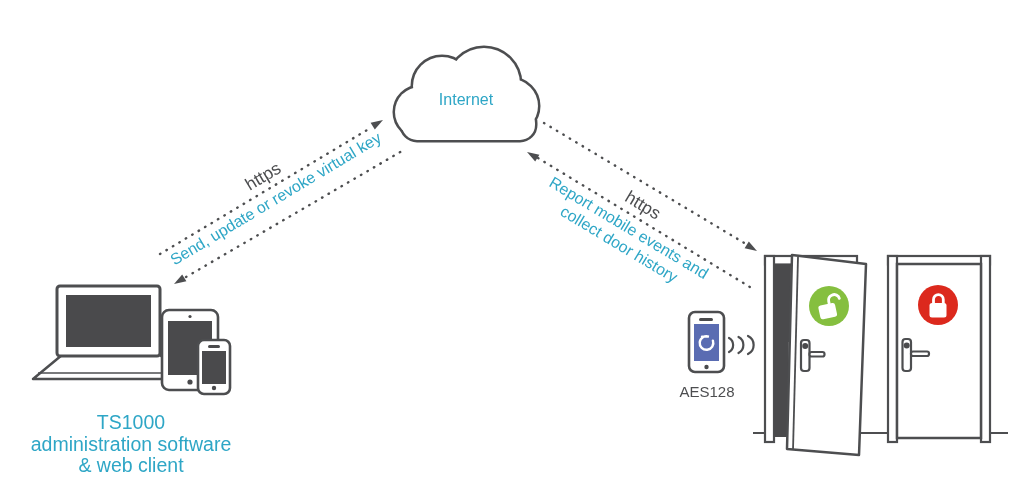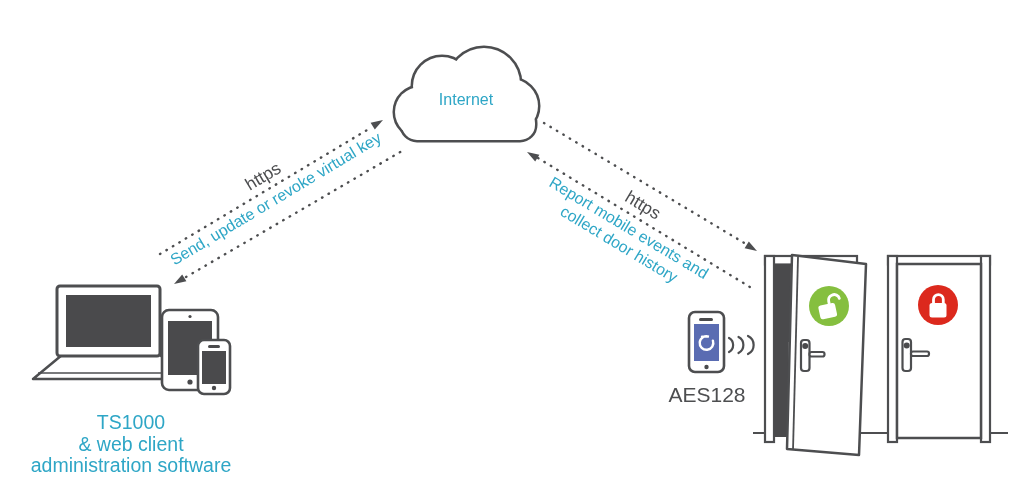--- a/index.html
+++ b/index.html
@@ -21,21 +21,21 @@
   }
   .label.gray { color: #4d4e50; }
   .rot-left  { transform: rotate(-31deg); transform-origin: center center; }
   .rot-right { transform: rotate(31deg);  transform-origin: center center; }
   .internet-label { left: 420px; top: 91px; width: 92px; font-size: 16px; }
   .https-left  { left: 228px; top: 166px; width: 70px; font-size: 17.5px; }
   .send-label  { left: 131px; top: 190px; width: 290px; font-size: 16px; }
   .https-right { left: 608px; top: 195px; width: 70px; font-size: 17.5px; }
   .report-label{ left: 509px; top: 217px; width: 230px; font-size: 16px; white-space: normal; line-height: 19px; }
   .admin-label { left: 18px; top: 412px; width: 226px; font-size: 19.5px; line-height: 21.5px; white-space: normal; }
-  .aes-label   { left: 667px; top: 383px; width: 80px; font-size: 21px; }
+  .aes-label   { left: 667px; top: 383px; width: 80px; font-size: 15px; }
 </style>
 </head>
 <body>
 
 <div class="stage">
 
   <svg width="1024" height="504" viewBox="0 0 1024 504">
 
     <g stroke="#4d4e50" fill="#4d4e50">
       <line x1="160" y1="254" x2="372" y2="127" stroke-width="2.4" stroke-dasharray="0.5 7" stroke-linecap="round" fill="none"></line>
@@ -150,19 +150,19 @@
   <div class="label rot-left send-label">Send, update or revoke virtual key</div>
 
   <div class="label gray rot-right https-right">https</div>
   <div class="label rot-right report-label">
     <div>Report mobile events and</div>
     <div>collect door history</div>
   </div>
 
   <div class="label admin-label">
     <div>TS1000</div>
+    <div>administration software</div>
     <div>&amp; web client</div>
-    <div>administration software</div>
   </div>
 
   <div class="label gray aes-label">AES128</div>
 
 </div>
 
 </body></html>

